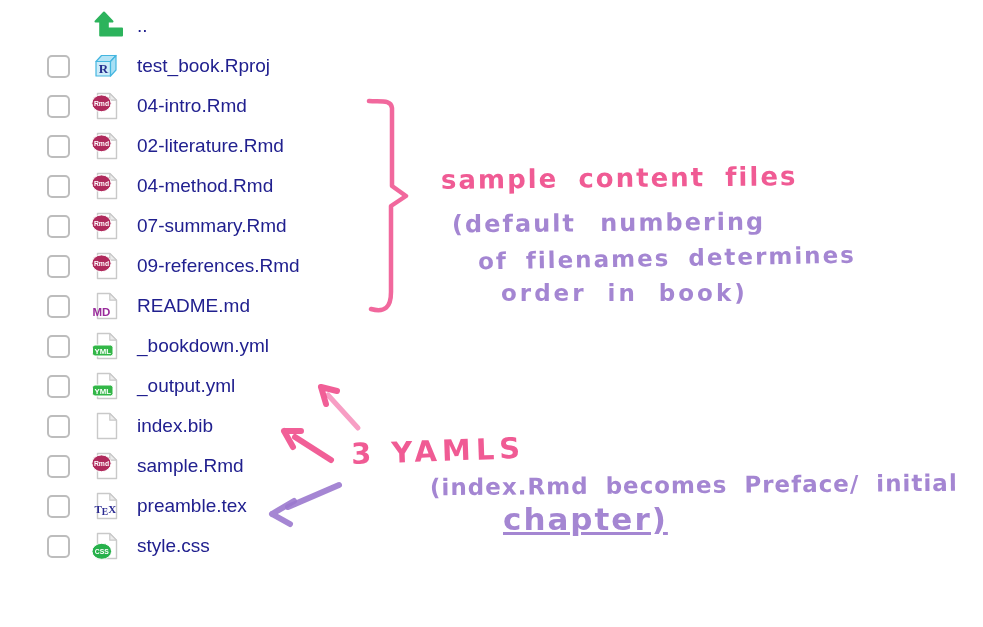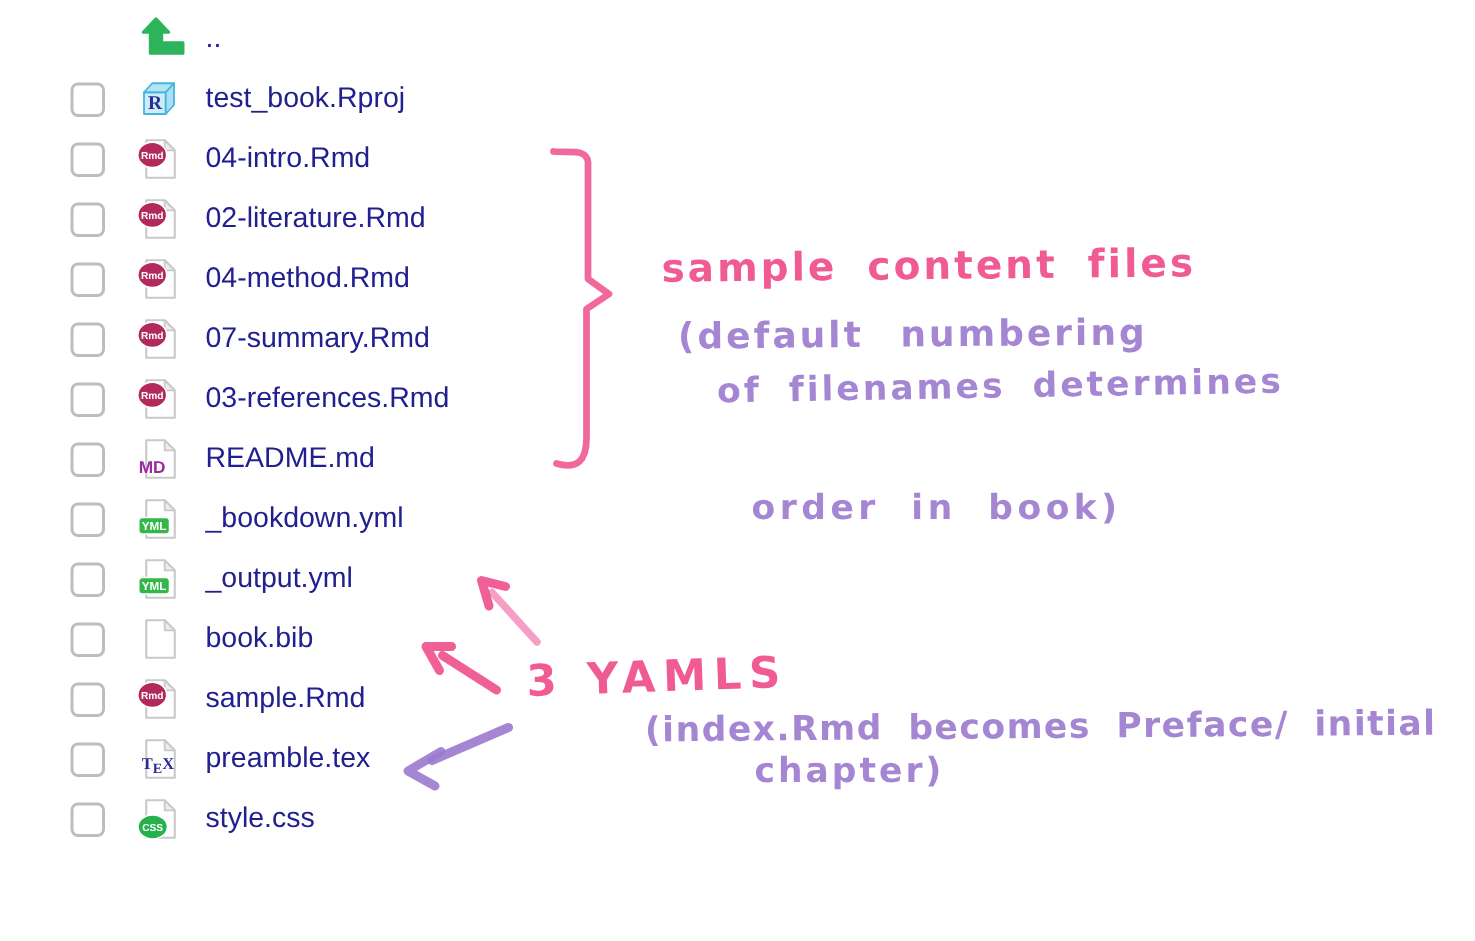--- a/index.html
+++ b/index.html
@@ -14,24 +14,24 @@
          font-size:19px;color:#21208f;text-decoration:none;white-space:nowrap;cursor:pointer;}
   .parent-row .icon{left:93px;top:4px;}
   .annot-svg{position:absolute;left:0;top:0;pointer-events:none;}
   .hand{position:absolute;font-family:"DejaVu Sans",sans-serif;font-weight:700;
         white-space:nowrap;pointer-events:none;}
   .pink{color:#ef4e8c;opacity:0.92;}
   .purple{color:#9b79ce;opacity:0.9;}
   .hand-sample-title{left:441px;top:163px;font-size:26px;letter-spacing:2px;word-spacing:9px;transform:rotate(-0.6deg);}
   .hand-sample-sub1{left:452px;top:209px;font-size:24px;letter-spacing:2px;word-spacing:14px;transform:rotate(-0.5deg);}
   .hand-sample-sub2{left:478px;top:245px;font-size:23px;letter-spacing:2px;word-spacing:8px;transform:rotate(-1deg);}
-  .hand-sample-sub3{left:501px;top:280px;font-size:23px;letter-spacing:3px;word-spacing:10px;margin-top:46px;}
+  .hand-sample-sub3{left:501px;top:280px;font-size:23px;letter-spacing:3px;word-spacing:10px;}
   .hand-yaml-title{left:351px;top:434px;font-size:29px;letter-spacing:5px;transform:rotate(-2deg);}
   .hand-yaml-sub1{left:430px;top:472px;font-size:23px;letter-spacing:1px;word-spacing:8px;transform:rotate(-0.5deg);}
-  .hand-yaml-sub2{left:503px;top:501px;font-size:23px;letter-spacing:2px;}
+  .hand-yaml-sub2{left:503px;top:501px;font-size:31px;letter-spacing:2px;text-decoration:underline;}
 </style>
 </head>
 <body>
 
 <div class="stage">
 
   <div class="file-list">
     <div class="row parent-row">
       <span class="icon">
         <svg width="34" height="30" viewBox="0 0 34 30">
@@ -94,21 +94,21 @@
           <a class="fname">07-summary.Rmd</a>
         </div>
         <div class="row">
           <span class="cb" role="checkbox"></span>
           <span class="icon"><svg width="30" height="30" viewBox="0 0 30 30">
      <path d="M6.5 2.5 H18.8 L25.5 9.2 V27.5 H6.5 Z" fill="#fff" stroke="#c9c9c9" stroke-width="1.4" stroke-linejoin="round"></path>
      <path d="M18.8 2.5 L25.5 9.2 H18.8 Z" fill="#ededed" stroke="#c9c9c9" stroke-width="1.2" stroke-linejoin="round"></path>
               <ellipse cx="10.5" cy="12.3" rx="9.6" ry="8.4" fill="#b02a5c" stroke="#fff" stroke-width="1"></ellipse>
       <text x="10.5" y="14.8" text-anchor="middle" font-size="6.8" font-weight="bold" fill="#fff" font-family="Liberation Sans,sans-serif">Rmd</text>
             </svg></span>
-          <a class="fname">03-references.Rmd</a>
+          <a class="fname">09-references.Rmd</a>
         </div>
         <div class="row">
           <span class="cb" role="checkbox"></span>
           <span class="icon"><svg width="30" height="30" viewBox="0 0 30 30">
      <path d="M6.5 2.5 H18.8 L25.5 9.2 V27.5 H6.5 Z" fill="#fff" stroke="#c9c9c9" stroke-width="1.4" stroke-linejoin="round"></path>
      <path d="M18.8 2.5 L25.5 9.2 H18.8 Z" fill="#ededed" stroke="#c9c9c9" stroke-width="1.2" stroke-linejoin="round"></path>
               <text x="1.5" y="24.5" font-size="11.5" font-weight="bold" fill="#992b9b" font-family="Liberation Sans,sans-serif">MD</text>
             </svg></span>
           <a class="fname">README.md</a>
         </div>
@@ -131,21 +131,21 @@
       <text x="11.7" y="22.6" text-anchor="middle" font-size="7.8" font-weight="bold" fill="#fff" font-family="Liberation Sans,sans-serif">YML</text>
             </svg></span>
           <a class="fname">_output.yml</a>
         </div>
         <div class="row">
           <span class="cb" role="checkbox"></span>
           <span class="icon"><svg width="30" height="30" viewBox="0 0 30 30">
      <path d="M6.5 2.5 H18.8 L25.5 9.2 V27.5 H6.5 Z" fill="#fff" stroke="#c9c9c9" stroke-width="1.4" stroke-linejoin="round"></path>
      <path d="M18.8 2.5 L25.5 9.2 H18.8 Z" fill="#ededed" stroke="#c9c9c9" stroke-width="1.2" stroke-linejoin="round"></path>
             </svg></span>
-          <a class="fname">book.bib</a>
+          <a class="fname">index.bib</a>
         </div>
         <div class="row">
           <span class="cb" role="checkbox"></span>
           <span class="icon"><svg width="30" height="30" viewBox="0 0 30 30">
      <path d="M6.5 2.5 H18.8 L25.5 9.2 V27.5 H6.5 Z" fill="#fff" stroke="#c9c9c9" stroke-width="1.4" stroke-linejoin="round"></path>
      <path d="M18.8 2.5 L25.5 9.2 H18.8 Z" fill="#ededed" stroke="#c9c9c9" stroke-width="1.2" stroke-linejoin="round"></path>
               <ellipse cx="10.5" cy="12.3" rx="9.6" ry="8.4" fill="#b02a5c" stroke="#fff" stroke-width="1"></ellipse>
       <text x="10.5" y="14.8" text-anchor="middle" font-size="6.8" font-weight="bold" fill="#fff" font-family="Liberation Sans,sans-serif">Rmd</text>
             </svg></span>
           <a class="fname">sample.Rmd</a>

